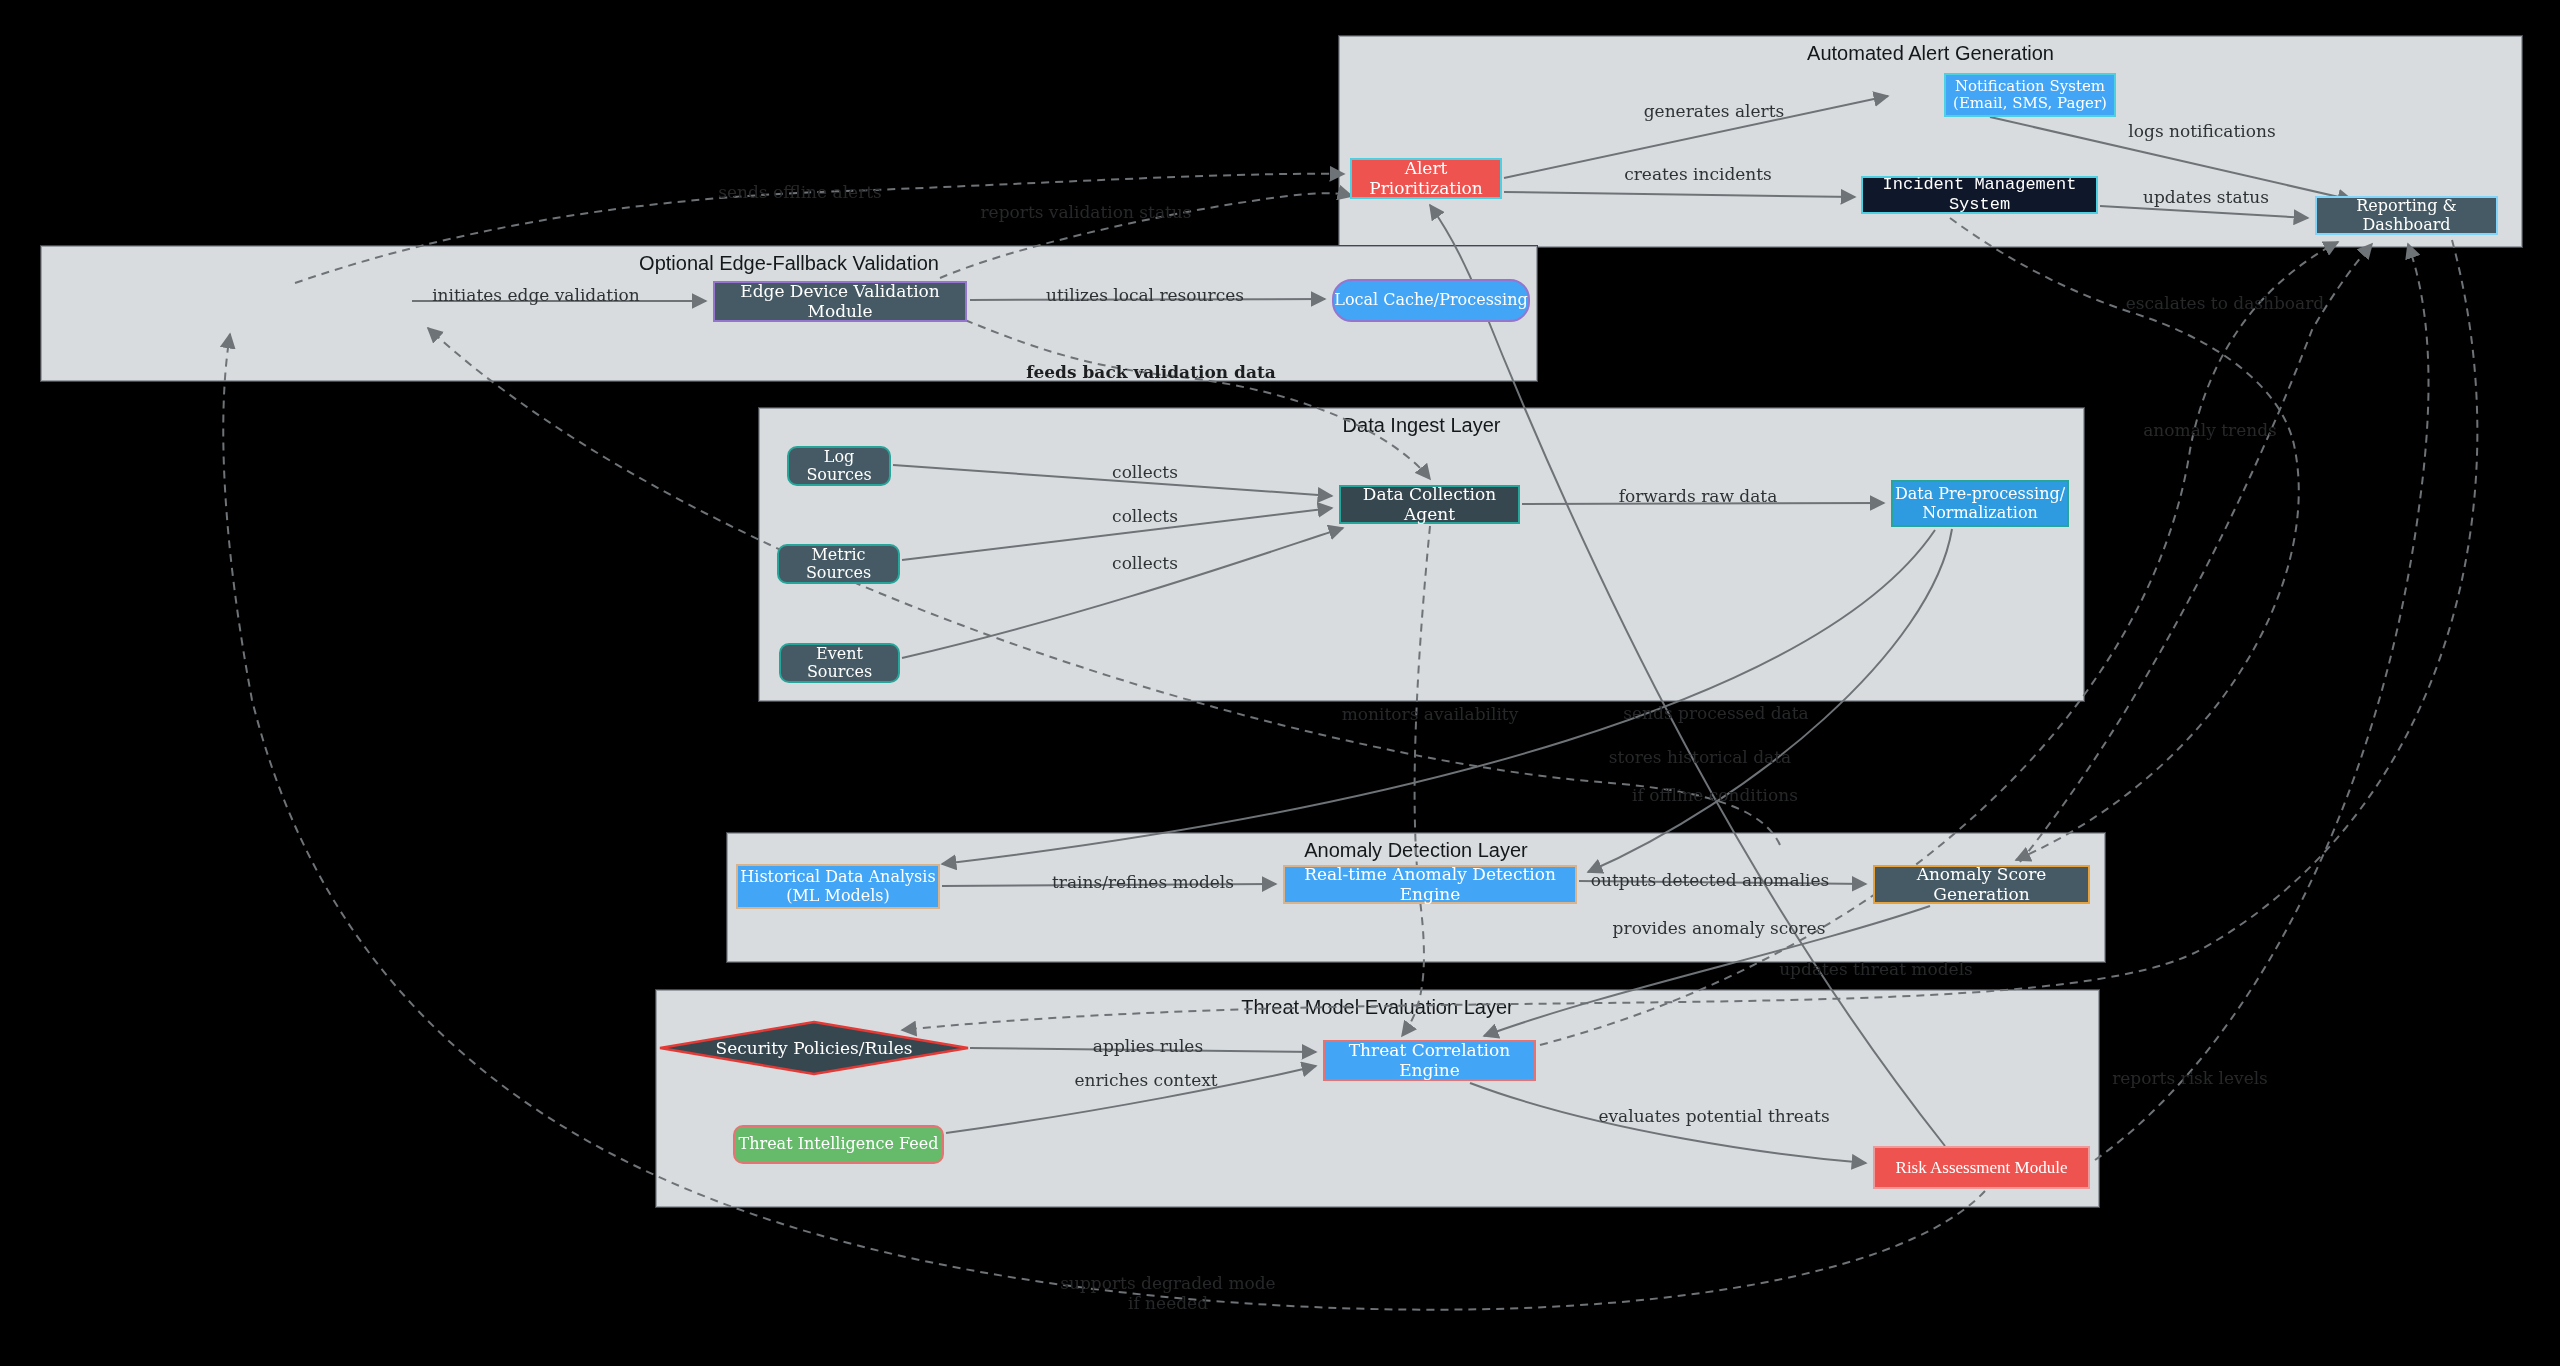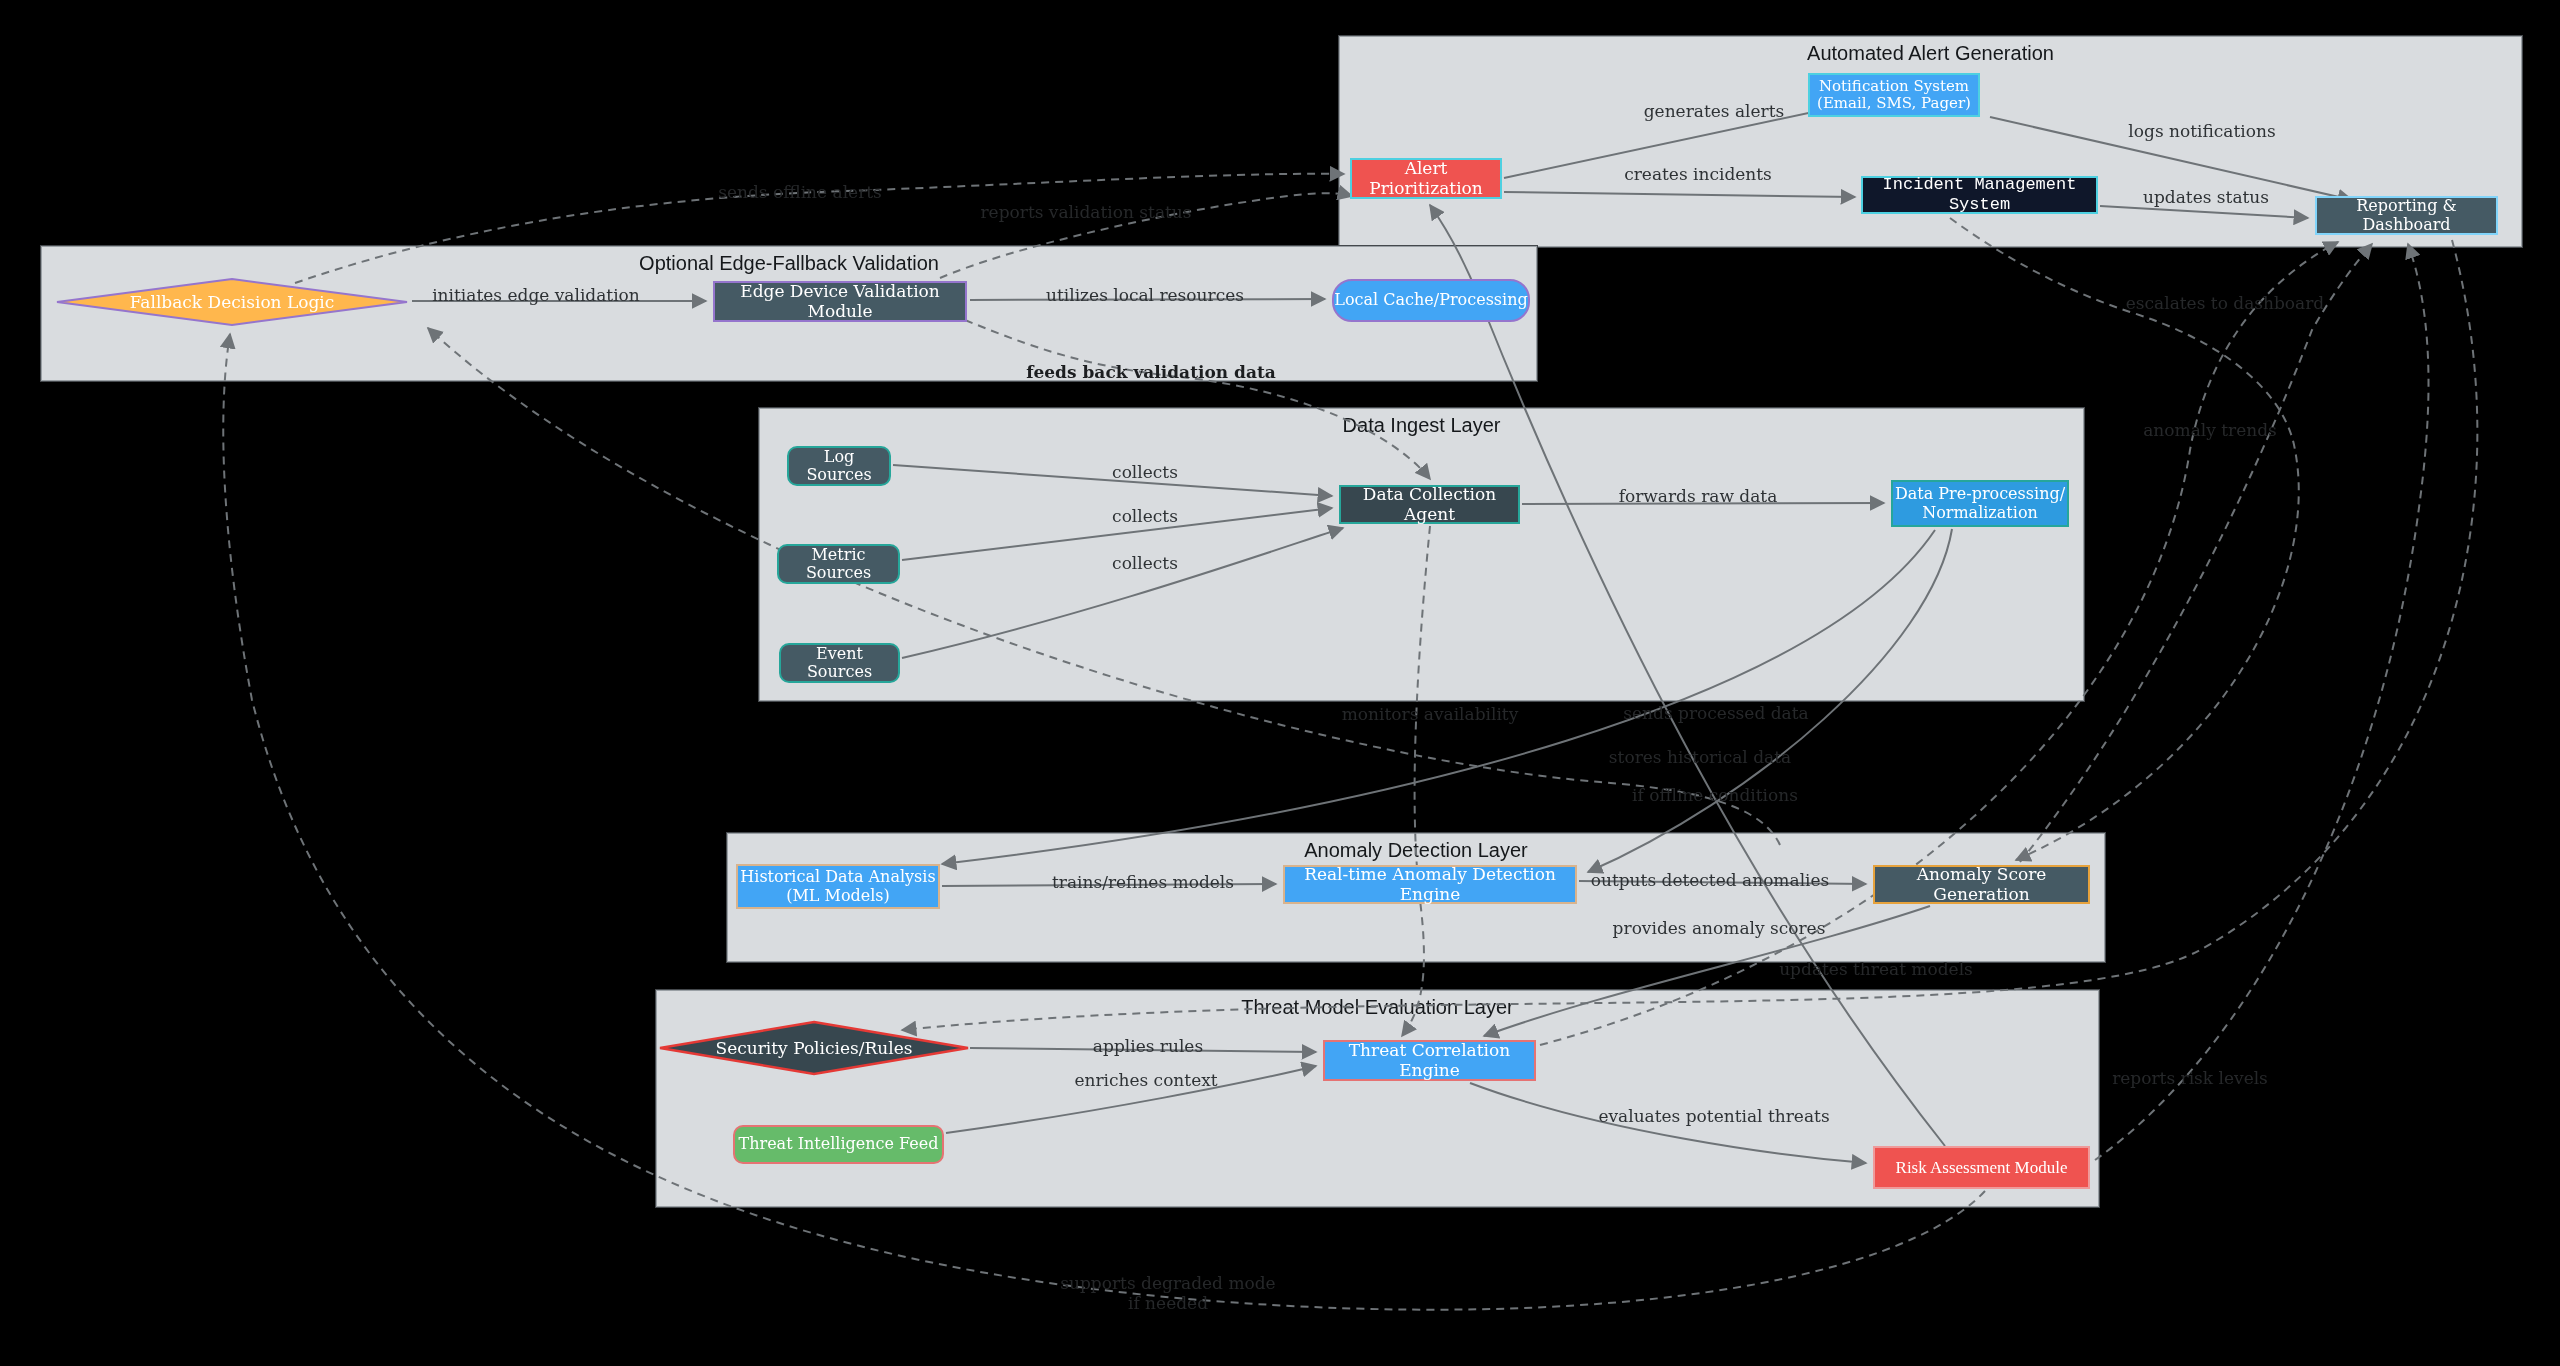--- a/index.html
+++ b/index.html
@@ -84,46 +84,40 @@
     <path class="d" marker-end="url(#arr)" d="M2020,862 C2150,700 2255,480 2312,330 C2336,288 2358,260 2372,244"></path>
     <path class="d" marker-end="url(#arr)" d="M2095,1160 C2250,1050 2382,800 2420,500 C2436,380 2428,300 2408,244"></path>
     <path class="d" marker-end="url(#arr)" d="M1540,1045 C1900,950 2152,700 2190,450 C2208,352 2262,282 2338,242"></path>
     <path class="d" marker-end="url(#arr)" d="M2452,240 C2522,500 2450,810 2200,950 C2050,1032 1400,980 902,1030"></path>
     <path class="d" marker-end="url(#arr)" d="M1780,845 C1762,806 1700,790 1600,782 C1300,758 700,580 428,328"></path>
     <path class="d" marker-end="url(#arr)" d="M1430,526 C1418,650 1408,800 1420,900 C1430,980 1420,1012 1402,1036"></path>
     <path class="d" marker-end="url(#arr)" d="M1985,1191 C1900,1282 1600,1332 1200,1300 C700,1258 352,1100 252,700 C224,550 216,420 230,334"></path>
   </svg>
 
   <div class="node" style="left: 1350px; top: 158px; width: 152px; height: 41px; background: rgb(239, 83, 80); border-color: rgb(77, 208, 225);">Alert Prioritization</div>
-  <div class="node" style="left: 1808px; top: 73px; width: 172px; height: 44px; font-size: 15px; background: rgb(66, 165, 245); border-color: rgb(77, 208, 225);">Notification System
+  <div class="node" style="left: 1944px; top: 73px; width: 172px; height: 44px; font-size: 15px; background: rgb(66, 165, 245); border-color: rgb(77, 208, 225);">Notification System
 (Email, SMS, Pager)</div>
   <div class="node" style="left: 1861px; top: 176px; width: 237px; height: 38px; background: #0f172a; border-color: rgb(77, 208, 225); font-family: Liberation Mono, monospace;">Incident Management System</div>
   <div class="node" style="left: 2315px; top: 196px; width: 183px; height: 39px; font-size: 16px; background: rgb(69, 90, 100); border-color: rgb(129, 212, 250);">Reporting &amp; Dashboard</div>
   <div class="node" style="left: 713px; top: 281px; width: 254px; height: 41px; background: rgb(69, 90, 100); border-color: rgb(149, 117, 205);">Edge Device Validation Module</div>
   <div class="node stadium" style="left: 1332px; top: 279px; width: 198px; height: 43px; font-size: 16px; background: rgb(66, 165, 245); border-color: rgb(149, 117, 205);">Local Cache/Processing</div>
   <div class="node cyl" style="left: 787px; top: 446px; width: 104px; height: 40px; font-size: 16px; background: rgb(69, 90, 100); border-color: rgb(38, 166, 154);">Log Sources</div>
   <div class="node cyl" style="left: 777px; top: 544px; width: 123px; height: 40px; font-size: 16px; background: rgb(69, 90, 100); border-color: rgb(38, 166, 154);">Metric Sources</div>
   <div class="node cyl" style="left: 779px; top: 643px; width: 121px; height: 40px; font-size: 16px; background: rgb(69, 90, 100); border-color: rgb(38, 166, 154);">Event Sources</div>
   <div class="node" style="left: 1339px; top: 485px; width: 181px; height: 39px; background: rgb(55, 71, 79); border-color: rgb(38, 166, 154);">Data Collection Agent</div>
   <div class="node" style="left: 1891px; top: 480px; width: 178px; height: 47px; font-size: 16px; background: rgb(46, 155, 224); border-color: rgb(38, 166, 154);">Data Pre-processing/
 Normalization</div>
   <div class="node" style="left: 736px; top: 864px; width: 204px; height: 45px; font-size: 16px; background: rgb(66, 165, 245); border-color: rgb(217, 179, 140);">Historical Data Analysis
 (ML Models)</div>
   <div class="node" style="left: 1283px; top: 865px; width: 294px; height: 39px; background: rgb(66, 165, 245); border-color: rgb(217, 179, 140);">Real-time Anomaly Detection Engine</div>
   <div class="node" style="left: 1873px; top: 865px; width: 217px; height: 39px; background: rgb(69, 90, 100); border-color: rgb(230, 162, 60);">Anomaly Score Generation</div>
   <div class="node cyl" style="left: 733px; top: 1125px; width: 211px; height: 39px; font-size: 16px; background: rgb(102, 187, 106); border-color: rgb(229, 115, 115);">Threat Intelligence Feed</div>
   <div class="node" style="left: 1323px; top: 1040px; width: 213px; height: 41px; background: rgb(66, 165, 245); border-color: rgb(229, 115, 115);">Threat Correlation Engine</div>
   <div class="node" style="left: 1873px; top: 1146px; width: 217px; height: 43px; background: rgb(239, 83, 80); border-color: rgb(239, 154, 154); font-family: Liberation Serif, serif;">Risk Assessment Module</div>
 
-  <div class="diamond" style="left:57px;top:279px;width:350px;height:46px;">
-    <svg width="350" height="46" viewBox="0 0 350 46">
-      <polygon points="175,0 350,23 175,46 0,23" stroke-width="2" fill="#ffb74d" stroke="#9575cd"></polygon>
-    </svg>
-    <div class="dlabel">Fallback Decision Logic</div>
-  </div>
   <div class="diamond" style="left:660px;top:1022px;width:308px;height:52px;">
     <svg width="308" height="52" viewBox="0 0 308 52">
       <polygon points="154,0 308,26 154,52 0,26" stroke-width="2.5" fill="#37474f" stroke="#e53935"></polygon>
     </svg>
     <div class="dlabel">Security Policies/Rules</div>
   </div>
 
   <div class="elabel" style="left:1714px;top:111px;">generates alerts</div>
   <div class="elabel" style="left:1698px;top:174px;">creates incidents</div>
   <div class="elabel" style="left:2202px;top:131px;">logs notifications</div>

